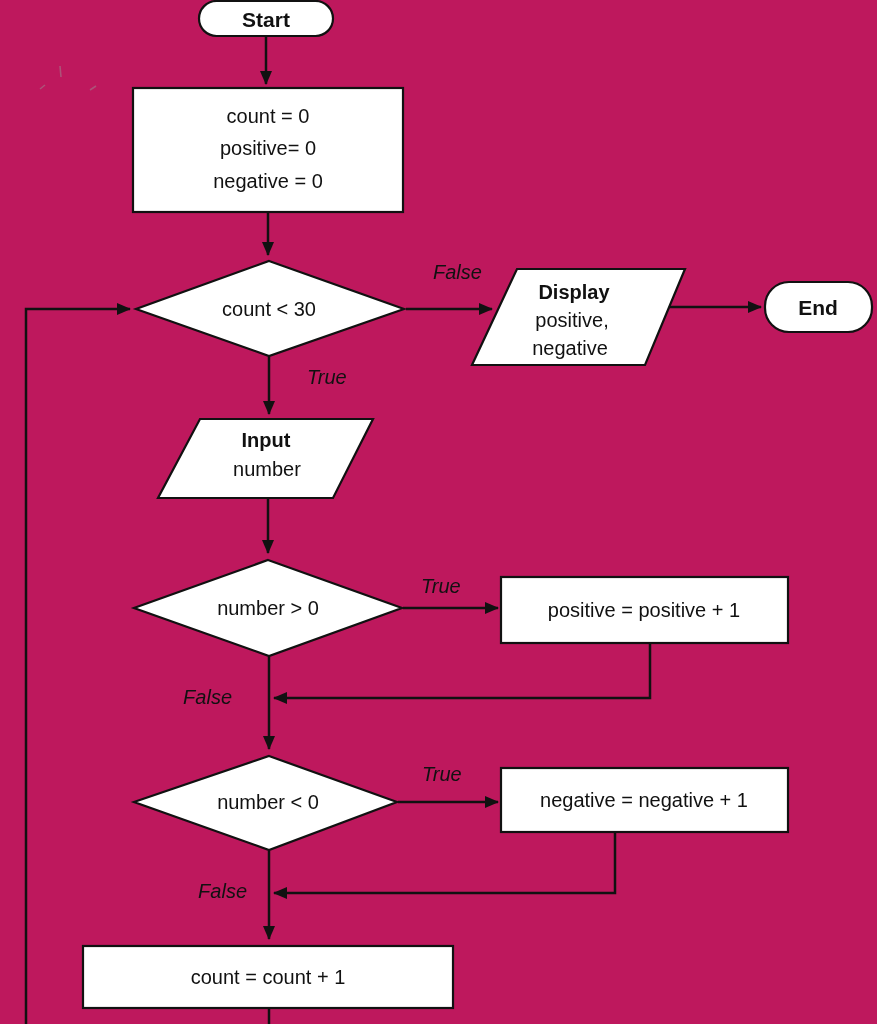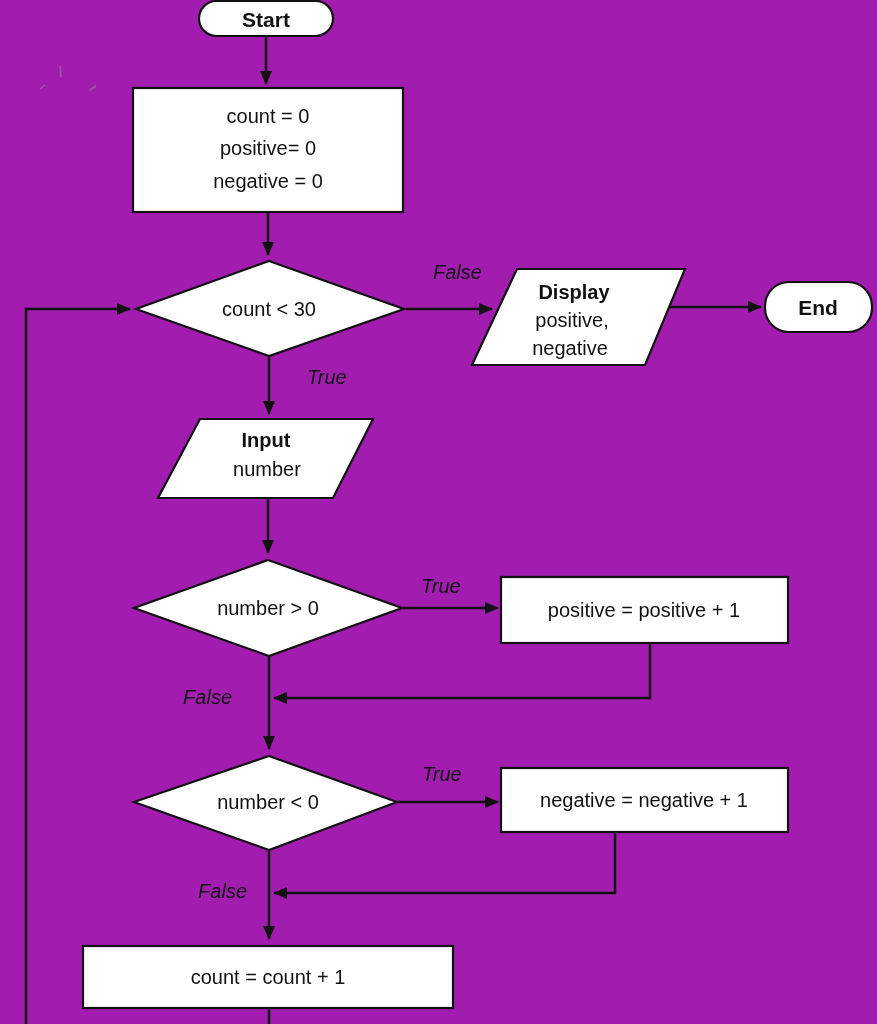--- a/index.html
+++ b/index.html
@@ -1,16 +1,16 @@
 <!DOCTYPE html>
 <html><head>
 <meta charset="utf-8">
 <style>
   html, body { margin: 0; padding: 0; background: #ffffff; }
-  .stage { position: relative; width: 877px; height: 1024px; background: #a21caf; overflow: hidden; }
+  .stage { position: relative; width: 877px; height: 1024px; background: #be185d; overflow: hidden; }
   svg { display: block; }
   .shape { fill: #ffffff; stroke: #111111; stroke-width: 2.2px; }
   .connector { fill: none; stroke: #111111; stroke-width: 2.5px; }
   text {
     font-family: "Liberation Sans", sans-serif;
     fill: #111111;
     dominant-baseline: central;
   }
   .node-text { font-size: 20px; text-anchor: middle; }
   .bold { font-weight: bold; }

